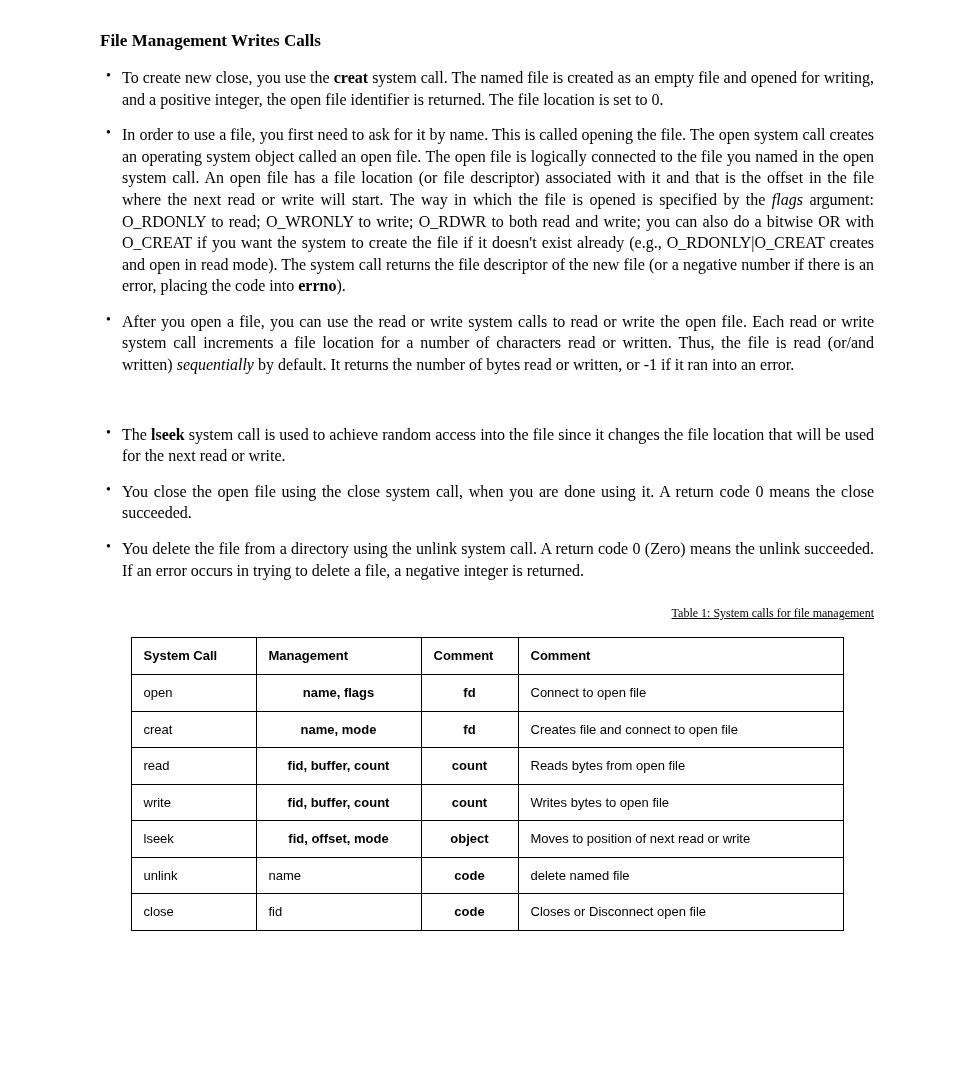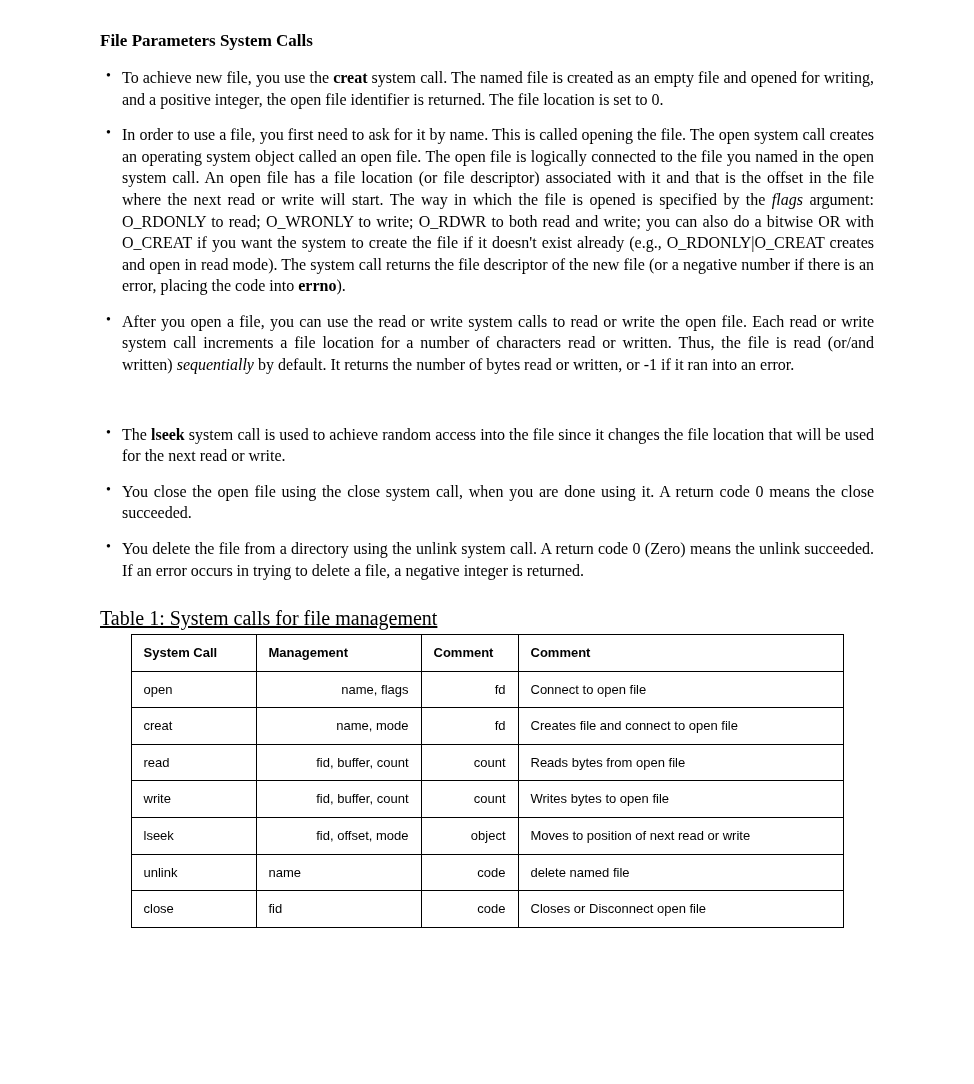--- a/index.html
+++ b/index.html
@@ -32,56 +32,56 @@
       content: "•";
       position: absolute;
       left: -16px;
       top: 0;
       font-size: 14px;
     }
     .b { font-weight: bold; }
     .i { font-style: italic; }
     .gap { height: 34px; }
     .table-caption {
-      text-align: left;
+      text-align: right;
       font-family: Georgia, serif;
-      font-size: 20px;
+      font-size: 12px;
       margin-top: 24px;
-      margin-bottom: 2px;
+      margin-bottom: 16px;
       text-decoration: underline;
     }
     table.syscalls {
       border-collapse: collapse;
       margin: 0 auto;
       font-family: Arial, Helvetica, sans-serif;
       font-size: 13px;
     }
     table.syscalls th, table.syscalls td {
       border: 1.5px solid #000;
       padding: 9px 12px;
       text-align: left;
       vertical-align: middle;
     }
     table.syscalls th {
       font-weight: bold;
     }
-    table.syscalls td.center { text-align: right; }
+    table.syscalls td.center { text-align: center; font-weight: bold; }
     .col-syscall { width: 100px; }
     .col-params  { width: 140px; }
     .col-returns { width: 72px; }
     .col-comment { width: 300px; }
   </style>
 </head>
 <body>
 
-<div class="heading">File Parameters System Calls</div>
+<div class="heading">File Management Writes Calls</div>
 
 <ul class="bullets">
   <li>
-    <span>To achieve new file, you use the </span><span class="b">creat</span><span> system call. The named file is created as an empty file and opened for writing, and a positive integer, the open file identifier is returned. The file location is set to 0.</span>
+    <span>To create new close, you use the </span><span class="b">creat</span><span> system call. The named file is created as an empty file and opened for writing, and a positive integer, the open file identifier is returned. The file location is set to 0.</span>
   </li>
   <li>
     <span>In order to use a file, you first need to ask for it by name. This is called opening the file. The open system call creates an operating system object called an open file. The open file is logically connected to the file you named in the open system call. An open file has a file location (or file descriptor) associated with it and that is the offset in the file where the next read or write will start. The way in which the file is opened is specified by the </span><span class="i">flags</span><span> argument: O_RDONLY to read; O_WRONLY to write; O_RDWR to both read and write; you can also do a bitwise OR with O_CREAT if you want the system to create the file if it doesn't exist already (e.g., O_RDONLY|O_CREAT creates and open in read mode). The system call returns the file descriptor of the new file (or a negative number if there is an error, placing the code into </span><span class="b">errno</span><span>).</span>
   </li>
   <li>
     <span>After you open a file, you can use the read or write system calls to read or write the open file. Each read or write system call increments a file location for a number of characters read or written. Thus, the file is read (or/and written) </span><span class="i">sequentially</span><span> by default. It returns the number of bytes read or written, or -1 if it ran into an error.</span>
   </li>
 </ul>
 
 <div class="gap"></div>

